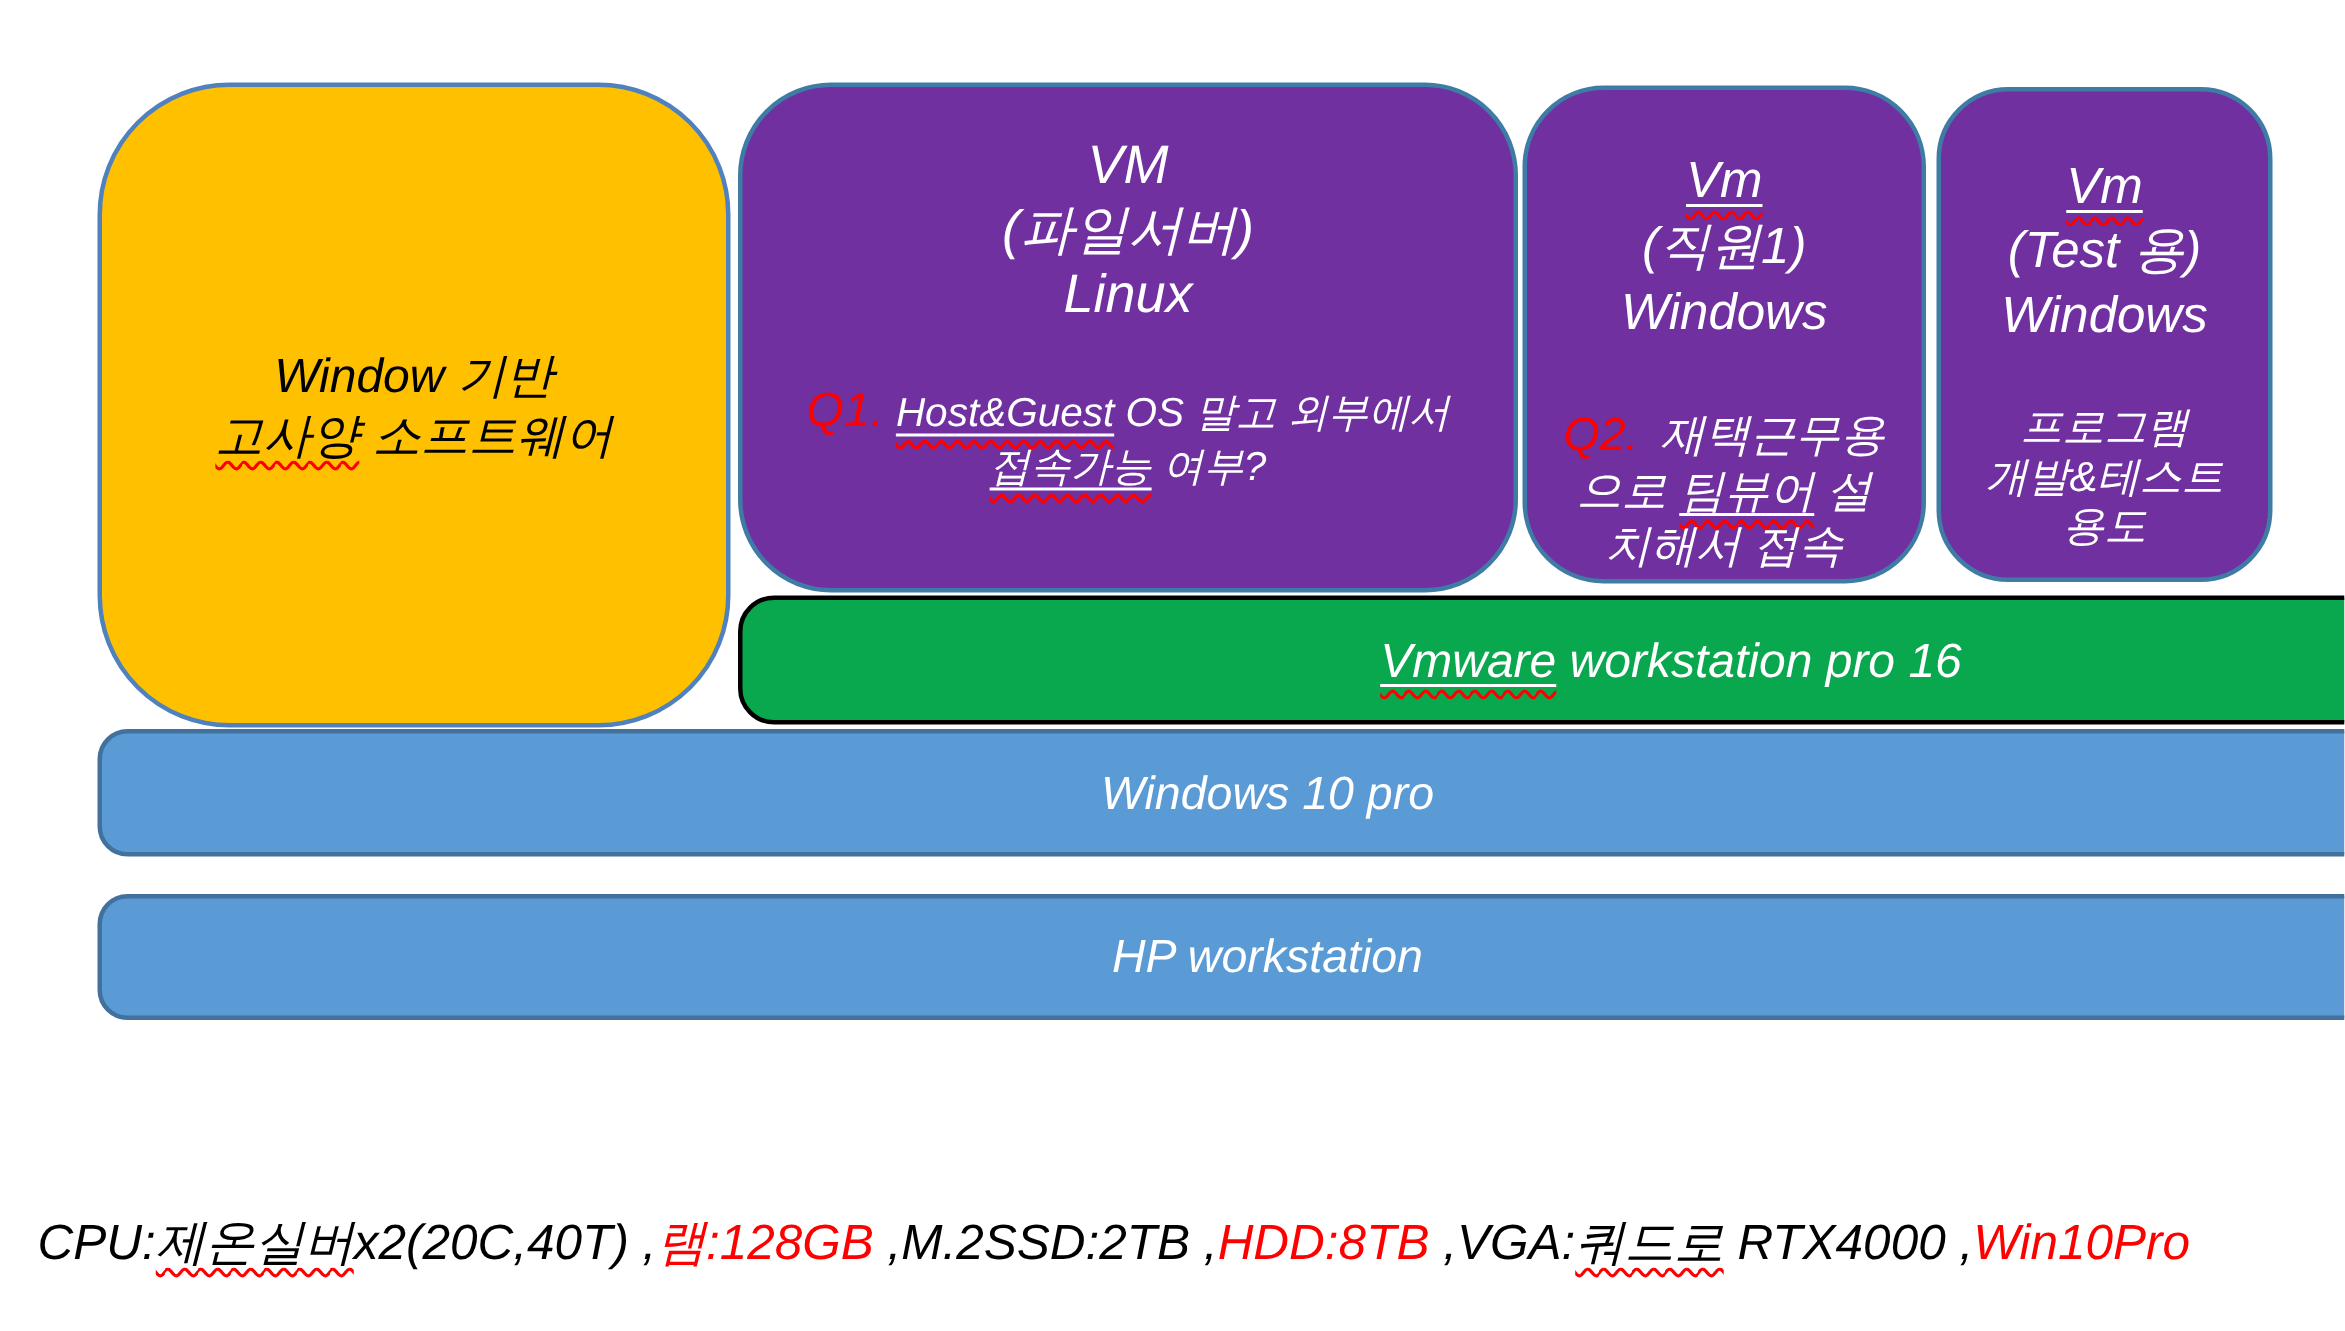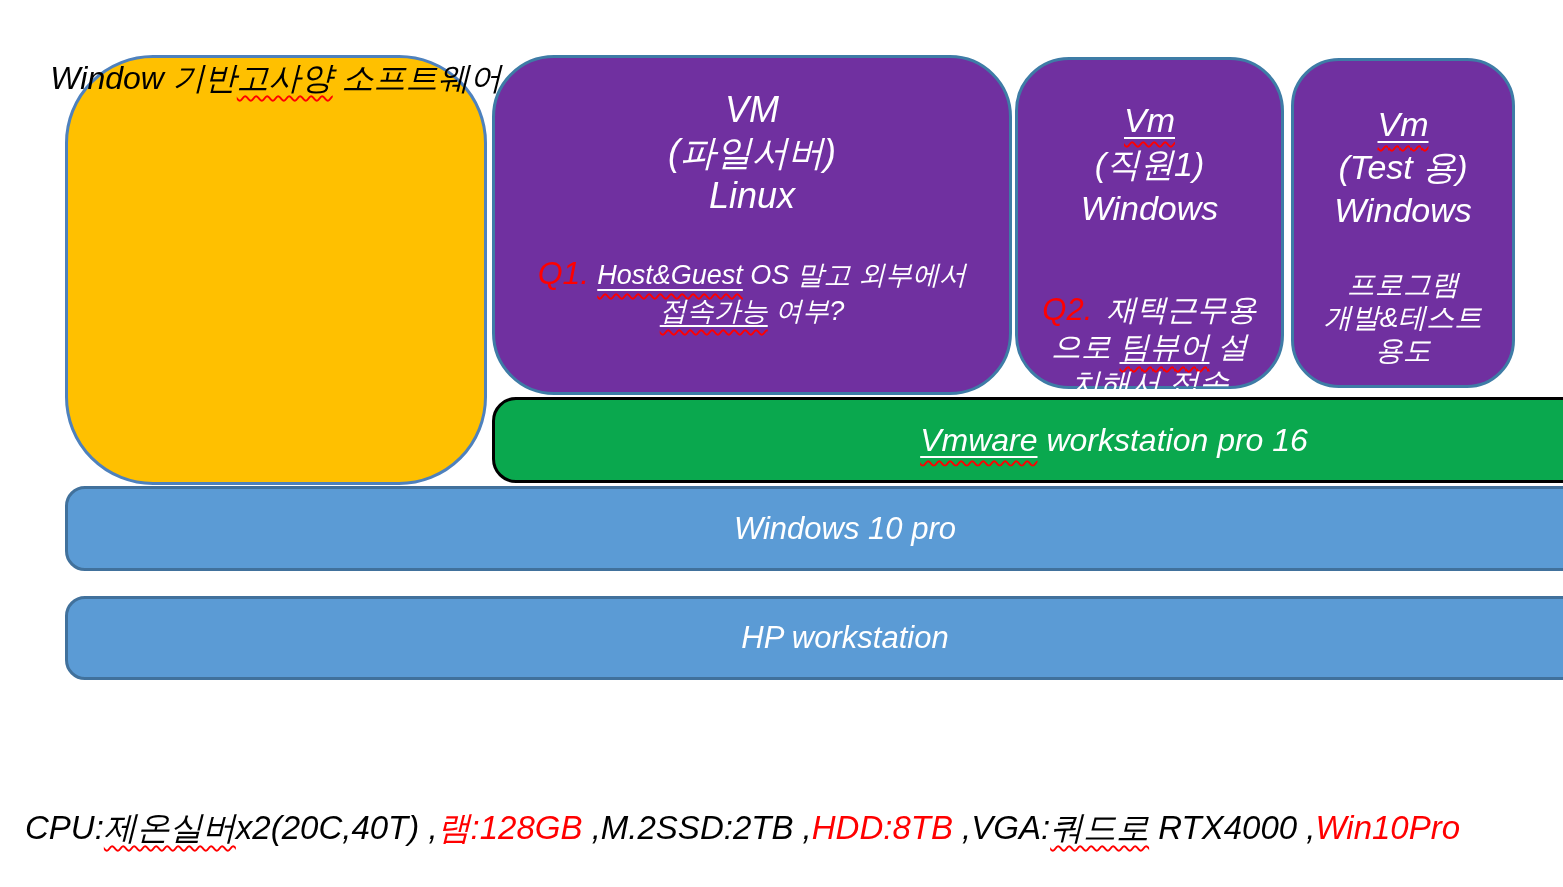--- a/index.html
+++ b/index.html
@@ -7,32 +7,32 @@
     position:relative;width:1563px;height:887px;background:#ffffff;overflow:hidden;
     font-family:"Liberation Sans","DejaVu Sans",sans-serif;
   }
   .shape{position:absolute;box-sizing:border-box;text-align:center;color:#ffffff;font-style:italic;}
   .ln{white-space:nowrap;}
 
   
   #appbox{
     left:65px;top:55px;width:422px;height:430px;
     background:#FFC000;border:3px solid #4E81BD;border-radius:88px;
-    color:#000000;display:flex;flex-direction:row;justify-content:center;
+    color:#000000;display:flex;flex-direction:column;justify-content:center;
     font-size:32px;line-height:40px;
   }
 
   
   .vmbox{background:#7030A0;border:3px solid #3E7CA6;}
   #vm1{left:492px;top:55px;width:520px;height:340px;border-radius:62px;padding-top:30px;font-size:36px;line-height:43px;}
   #vm2{left:1015px;top:57px;width:269px;height:332px;border-radius:54px;padding-top:38px;font-size:34px;line-height:44px;}
   #vm3{left:1291px;top:58px;width:224px;height:330px;border-radius:48px;padding-top:42px;font-size:34px;line-height:43px;}
 
   #vm1 .qblock{margin-top:40px;font-size:27px;line-height:36px;}
-  #vm2 .qblock{margin-top:61px;font-size:30px;line-height:37px;}
+  #vm2 .qblock{margin-top:42px;font-size:30px;line-height:37px;}
   #vm3 .descblock{margin-top:36px;font-size:28px;line-height:33px;}
 
   .qlabel{color:#FF0000;}
   #vm1 .qlabel{font-size:32px;line-height:1;margin-right:8px;margin-top:24px;}
   #vm2 .qlabel{font-size:31px;line-height:1;margin-right:6px;}
   .red{color:#FF0000;}
 
   
   #vmwarebar{
     left:492px;top:397px;width:1244px;height:86px;

